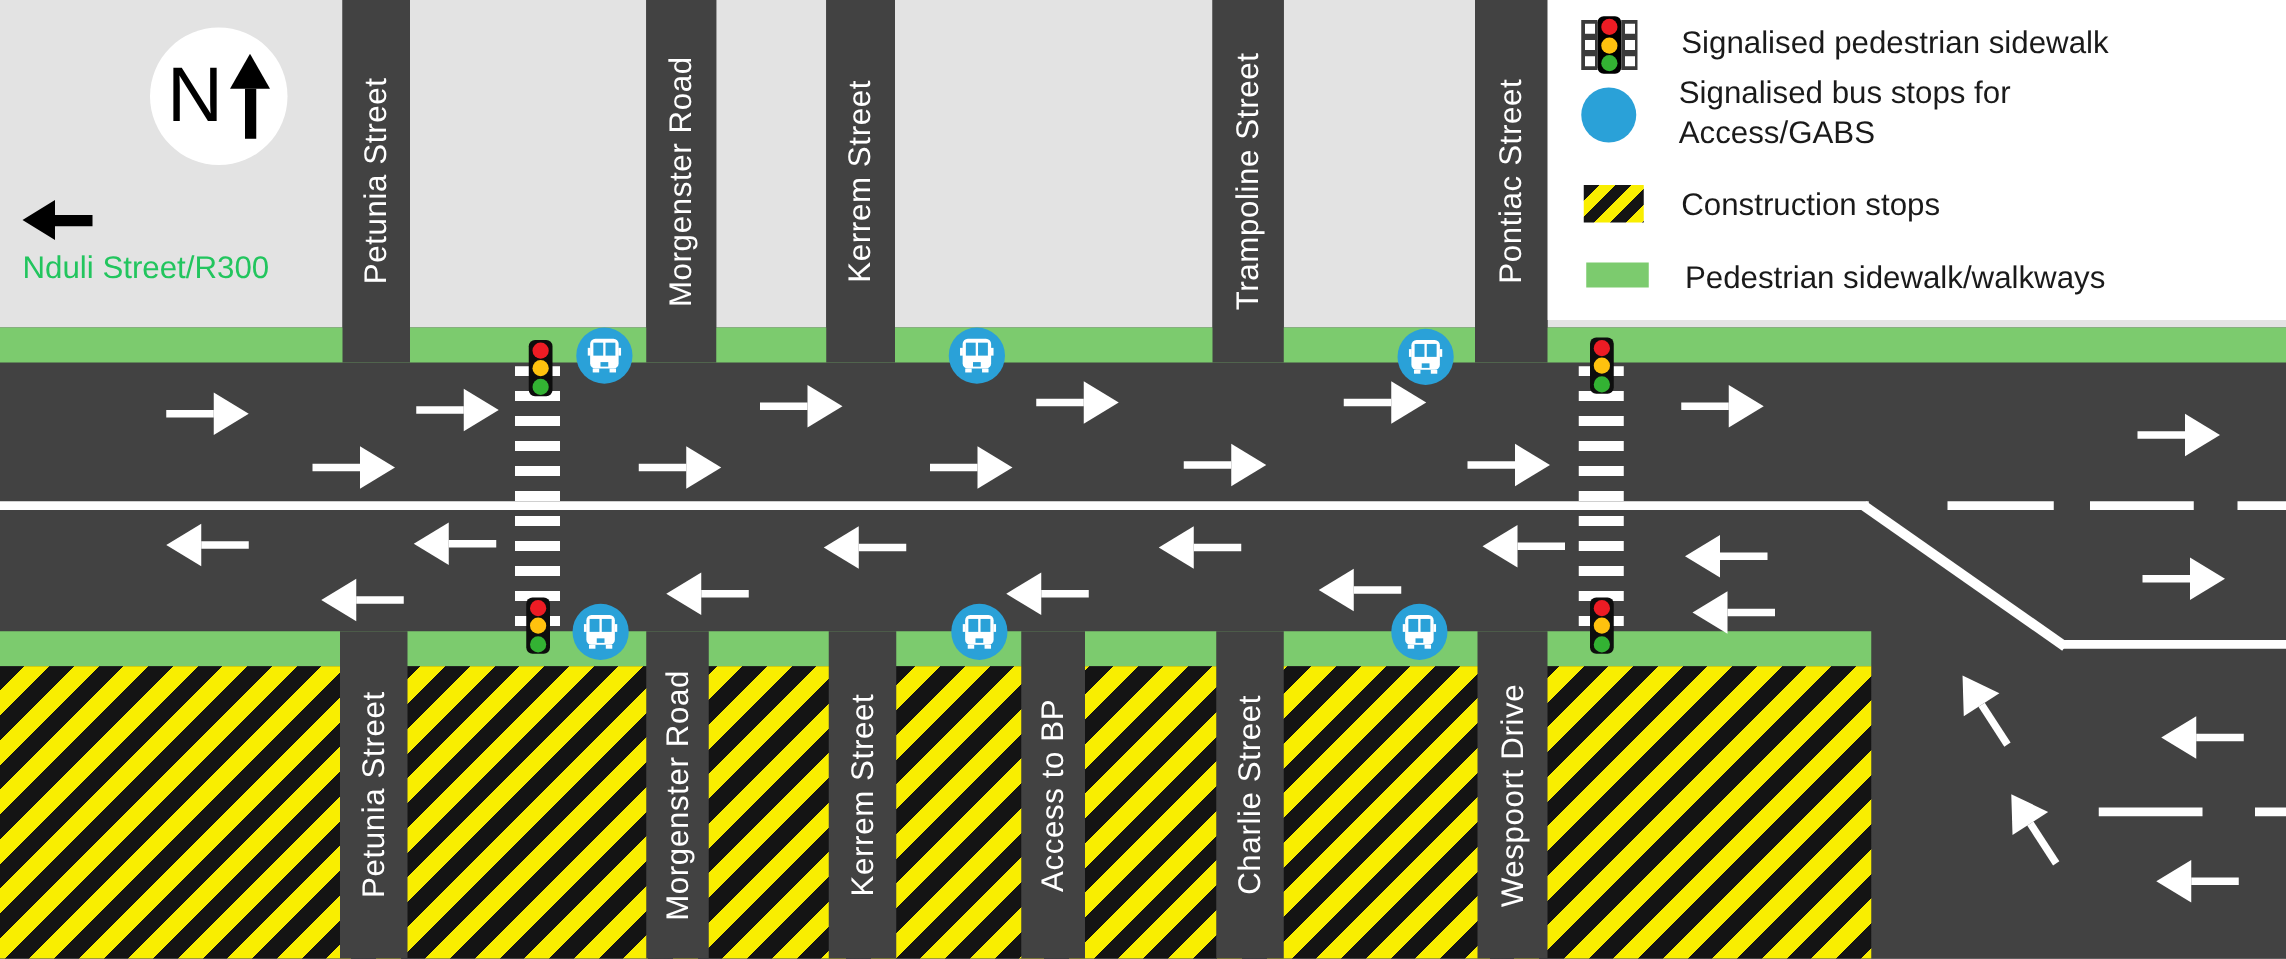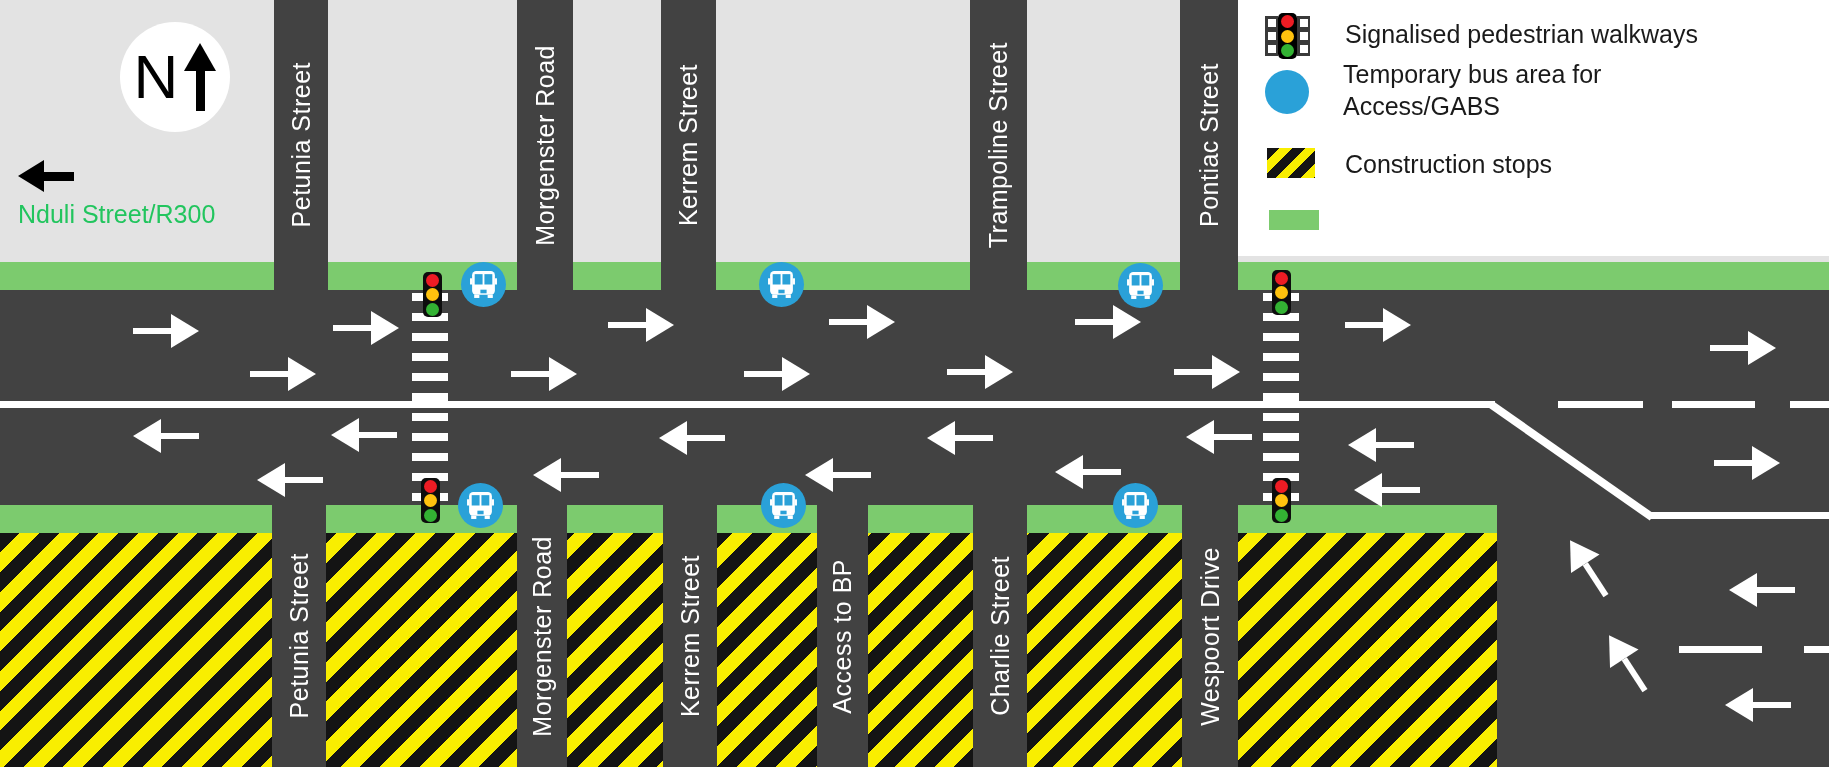--- a/index.html
+++ b/index.html
@@ -106,30 +106,31 @@
           <b class="light-red"></b>
           <b class="light-amber"></b>
           <b class="light-green"></b>
         </div>
       <div class="sig-side">
           <i></i>
           <i></i>
           <i></i>
         </div>
     </div>
-    <div class="lg-label" style="left:107px;top:20px;">Signalised pedestrian walkways</div>
+    <div class="lg-label" style="left:107px;top:20px;">Signalised pedestrian sidewalk</div>
 
     <div class="lg-bus" style="left:27px;top:70px;"></div>
-    <div class="lg-label" style="left:105px;top:60px;">Temporary bus area for</div>
+    <div class="lg-label" style="left:105px;top:60px;">Signalised bus stops for</div>
     <div class="lg-label" style="left:105px;top:92px;">Access/GABS</div>
 
     <div class="lg-hatch" style="left:29px;top:148px;"></div>
     <div class="lg-label" style="left:107px;top:150px;">Construction stops</div>
 
     <div class="lg-green" style="left:31px;top:210px;"></div>
+    <div class="lg-label" style="left:110px;top:208px;">Pedestrian sidewalk/walkways</div>
   </div>
 <div class="block" style="left: 0px; width: 274px;"></div>
     <div class="block" style="left: 328px; width: 189px;"></div>
     <div class="block" style="left: 573px; width: 88px;"></div>
     <div class="block" style="left: 716px; width: 254px;"></div>
     <div class="block" style="left: 1027px; width: 153px;"></div>
     <div class="sliver" style="left: 1238px; top: 256px; width: 591px; height: 6px;"></div>
     <div class="green" style="left: 0px; top: 262px; width: 1829px; height: 28px;"></div>
     <div class="green" style="left: 0px; top: 505px; width: 1497px; height: 28px;"></div>
     <div class="construction" style="left: 0px; top: 533px; width: 1497px; height: 234px;"></div>

